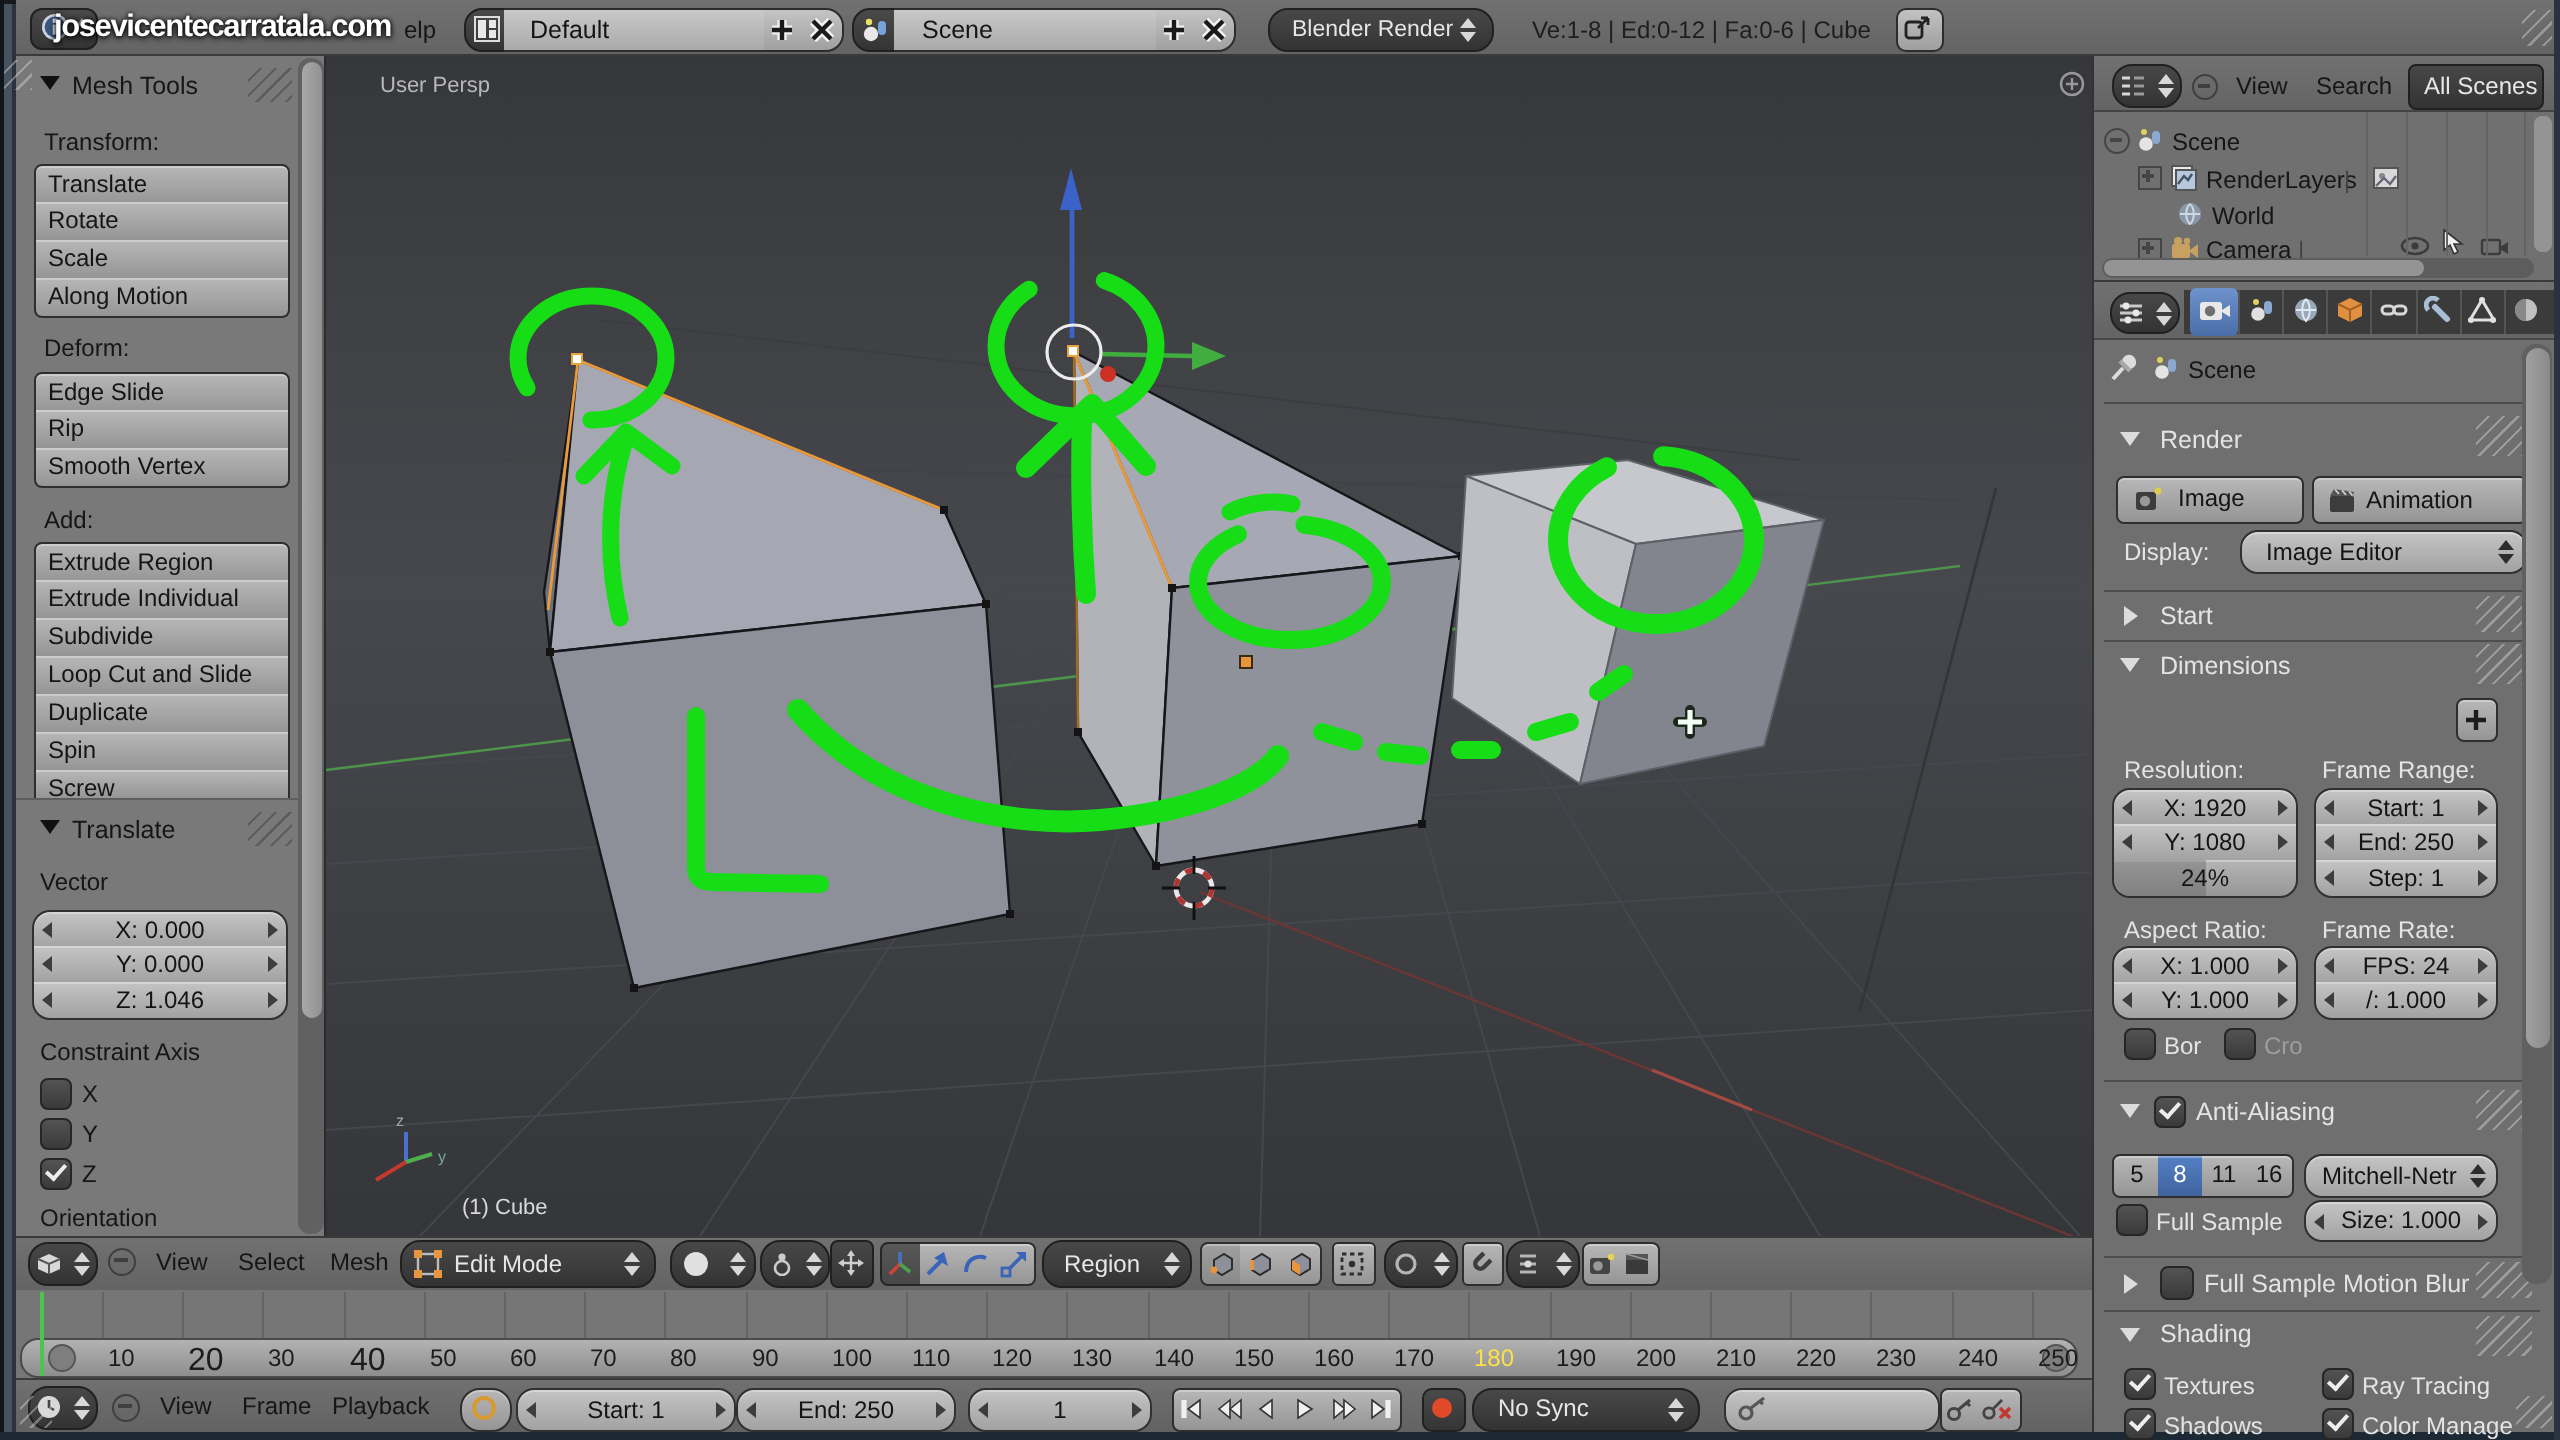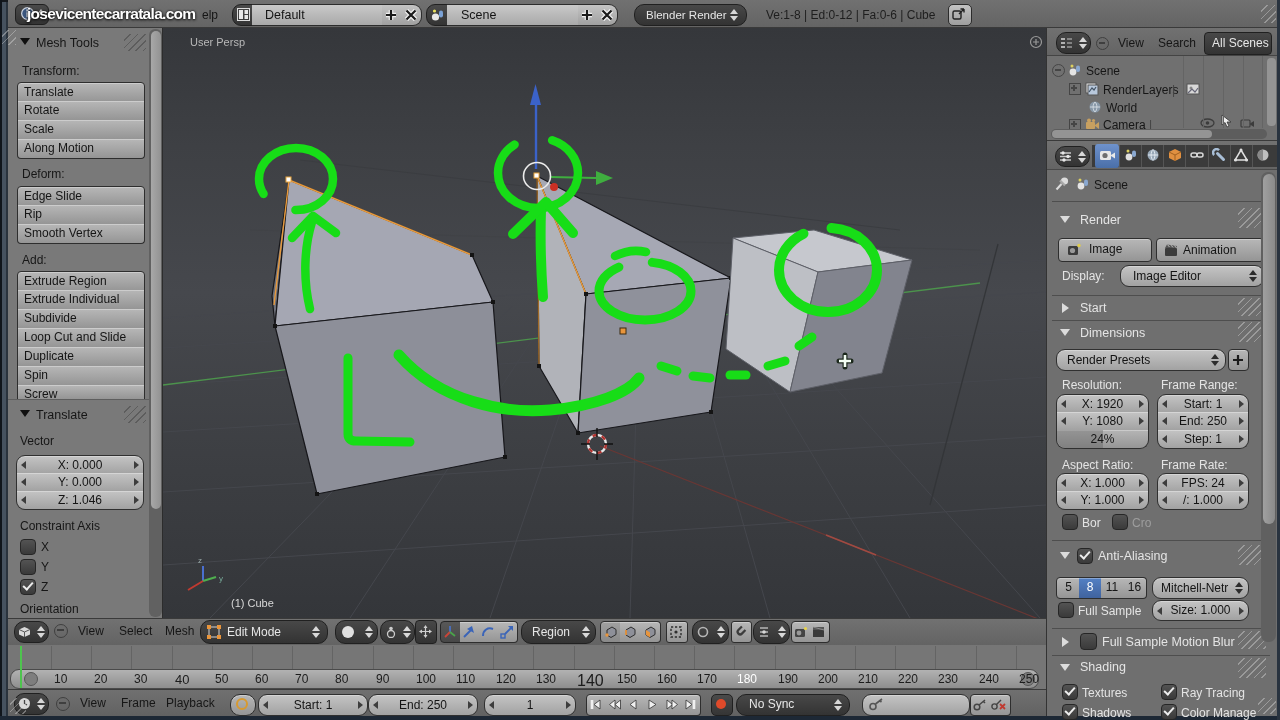--- a/index.html
+++ b/index.html
@@ -465,37 +465,37 @@
       <div class="ab" style="left:887px;top:0;width:1px;height:24px;background:#646464"></div>
       <div class="ab" style="left:927px;top:0;width:1px;height:24px;background:#646464"></div>
       <div class="ab" style="left:968px;top:0;width:1px;height:24px;background:#646464"></div>
       <div class="ab" style="left:1008px;top:0;width:1px;height:24px;background:#646464"></div>
     </div>
 <div class="ab" style="left:10px;top:669px;width:1027px;height:18px;background:linear-gradient(#b2b2b2,#8e8e8e);border:1px solid #4a4a4a;border-radius:9px"></div>
 <div class="ab" style="left:24px;top:672px;width:12px;height:12px;background:#7e7e7e;border-radius:50%;border:1px solid #565656"></div>
 <div class="ab" style="left:1021px;top:672px;width:12px;height:12px;background:#7e7e7e;border-radius:50%;border:1px solid #565656"></div>
 <div class="ab" style="left:0;top:672px;width:1046px;height:14px">
       <div class="ab" style="left:54px;top:0;font-size:12px;color:#1c1c1c">10</div>
-      <div class="ab" style="left:94px;top:0;font-size:12px;color:#1c1c1c">20</div>
+      <div class="ab" style="left:94px;top:0;font-size:16px;color:#1c1c1c">20</div>
       <div class="ab" style="left:134px;top:0;font-size:12px;color:#1c1c1c">30</div>
-      <div class="ab" style="left:175px;top:0;font-size:13px;color:#1c1c1c">40</div>
+      <div class="ab" style="left:175px;top:0;font-size:16px;color:#1c1c1c">40</div>
       <div class="ab" style="left:215px;top:0;font-size:12px;color:#1c1c1c">50</div>
       <div class="ab" style="left:255px;top:0;font-size:12px;color:#1c1c1c">60</div>
       <div class="ab" style="left:295px;top:0;font-size:12px;color:#1c1c1c">70</div>
       <div class="ab" style="left:335px;top:0;font-size:12px;color:#1c1c1c">80</div>
       <div class="ab" style="left:376px;top:0;font-size:12px;color:#1c1c1c">90</div>
       <div class="ab" style="left:416px;top:0;font-size:12px;color:#1c1c1c">100</div>
       <div class="ab" style="left:456px;top:0;font-size:12px;color:#1c1c1c">110</div>
       <div class="ab" style="left:496px;top:0;font-size:12px;color:#1c1c1c">120</div>
       <div class="ab" style="left:536px;top:0;font-size:12px;color:#1c1c1c">130</div>
-      <div class="ab" style="left:577px;top:0;font-size:16px;color:#1c1c1c">140</div>
+      <div class="ab" style="left:577px;top:0;font-size:12px;color:#1c1c1c">140</div>
       <div class="ab" style="left:617px;top:0;font-size:12px;color:#1c1c1c">150</div>
       <div class="ab" style="left:657px;top:0;font-size:12px;color:#1c1c1c">160</div>
       <div class="ab" style="left:697px;top:0;font-size:12px;color:#1c1c1c">170</div>
-      <div class="ab" style="left:737px;top:0;font-size:12px;color:#ffffff">180</div>
+      <div class="ab" style="left:737px;top:0;font-size:12px;color:#fde047">180</div>
       <div class="ab" style="left:778px;top:0;font-size:12px;color:#1c1c1c">190</div>
       <div class="ab" style="left:818px;top:0;font-size:12px;color:#1c1c1c">200</div>
       <div class="ab" style="left:858px;top:0;font-size:12px;color:#1c1c1c">210</div>
       <div class="ab" style="left:898px;top:0;font-size:12px;color:#1c1c1c">220</div>
       <div class="ab" style="left:938px;top:0;font-size:12px;color:#1c1c1c">230</div>
       <div class="ab" style="left:979px;top:0;font-size:12px;color:#1c1c1c">240</div>
       <div class="ab" style="left:1019px;top:0;font-size:12px;color:#1c1c1c">250</div>
     </div>
 <div class="ab" style="left:20px;top:646px;width:2px;height:42px;background:#4ec44e"></div>
 
@@ -757,24 +757,20 @@
       <span class="carw carb" style="right:6px"></span>
     </div>
 <div class="sep" style="left:1052px;top:295px;width:218px"></div>
 <div class="trir twr" style="left:1062px;top:303px"></div>
 <div class="tw" style="left:1080px;top:301px;font-size:12.5px">Start</div>
 <div class="grip" style="left:1238px;top:298px;width:28px;height:18px"></div>
 <div class="sep" style="left:1052px;top:320px;width:218px"></div>
 <div class="trid twd" style="left:1060px;top:329px"></div>
 <div class="tw" style="left:1080px;top:326px;font-size:12.5px">Dimensions</div>
 <div class="grip" style="left:1238px;top:322px;width:28px;height:20px"></div>
-<div class="fld" style="left:1056px;top:349px;width:168px;height:20px;line-height:20px;text-align:left">
-      <span style="position:absolute;left:10px">Render Presets</span>
-      <span class="carw carb" style="right:6px"></span>
-    </div>
 <div class="btn" style="left:1228px;top:349px;width:19px;height:20px;border-radius:4px">
       <svg width="12" height="12" style="position:absolute;left:3px;top:4px">
         <path d="M6 1V11M1 6H11" stroke="#1c1c1c" stroke-width="2.2"></path>
       </svg>
     </div>
 <div class="tw" style="left:1062px;top:378px">Resolution:</div>
 <div class="tw" style="left:1161px;top:378px">Frame Range:</div>
 <div class="fld" style="left:1056px;top:394px;width:91px;height:18px;line-height:18px;border-radius:9px 9px 0 0">X: 1920<span class="al"></span><span class="ar"></span></div>
 <div class="fld" style="left:1157px;top:394px;width:90px;height:18px;line-height:18px;border-radius:9px 9px 0 0">Start: 1<span class="al"></span><span class="ar"></span></div>
 <div class="fld" style="left:1056px;top:412px;width:91px;height:18px;line-height:18px;border-radius:0;border-top:none">Y: 1080<span class="al"></span><span class="ar"></span></div>

